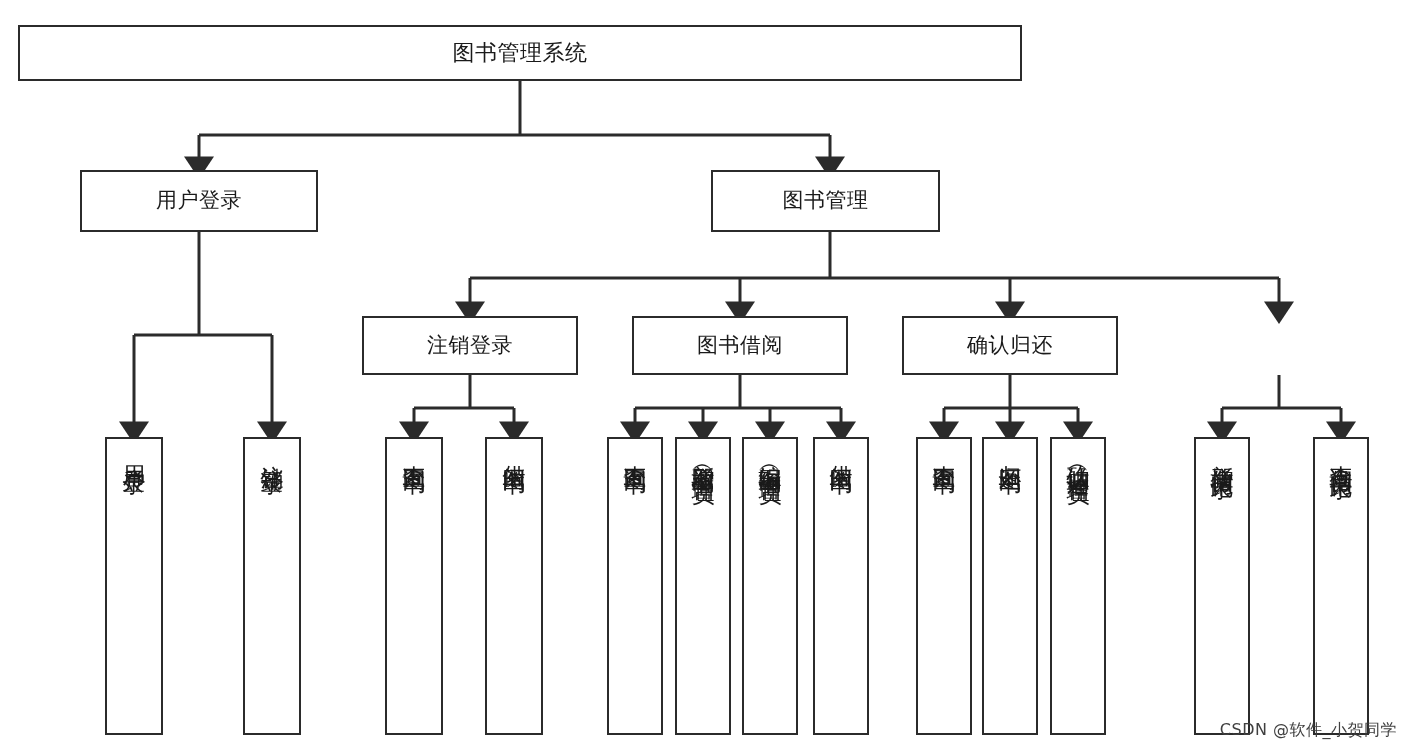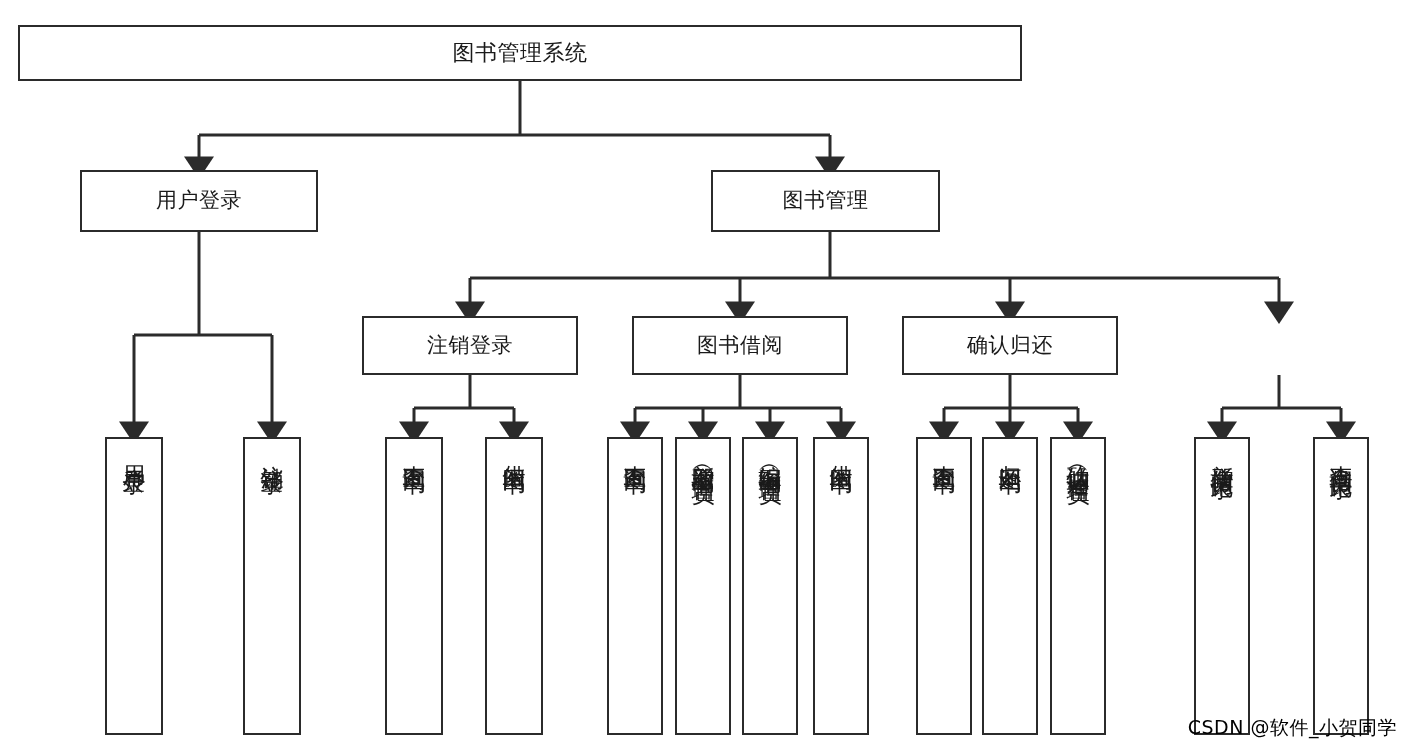--- a/index.html
+++ b/index.html
@@ -55,22 +55,22 @@
     text-orientation: upright;
     font-size: 23px;
     line-height: 1.0;
     letter-spacing: 2.5px;
     white-space: nowrap;
   }
   #watermark {
     position: absolute;
     right: 8px;
     bottom: 6px;
-    font-size: 19px;
-    color: #000000;
+    font-size: 16px;
+    color: #404040;
     letter-spacing: 0.5px;
     white-space: nowrap;
     pointer-events: none;
   }
 </style>
 </head>
 <body>
 
 <div id="diagram-root">
 

